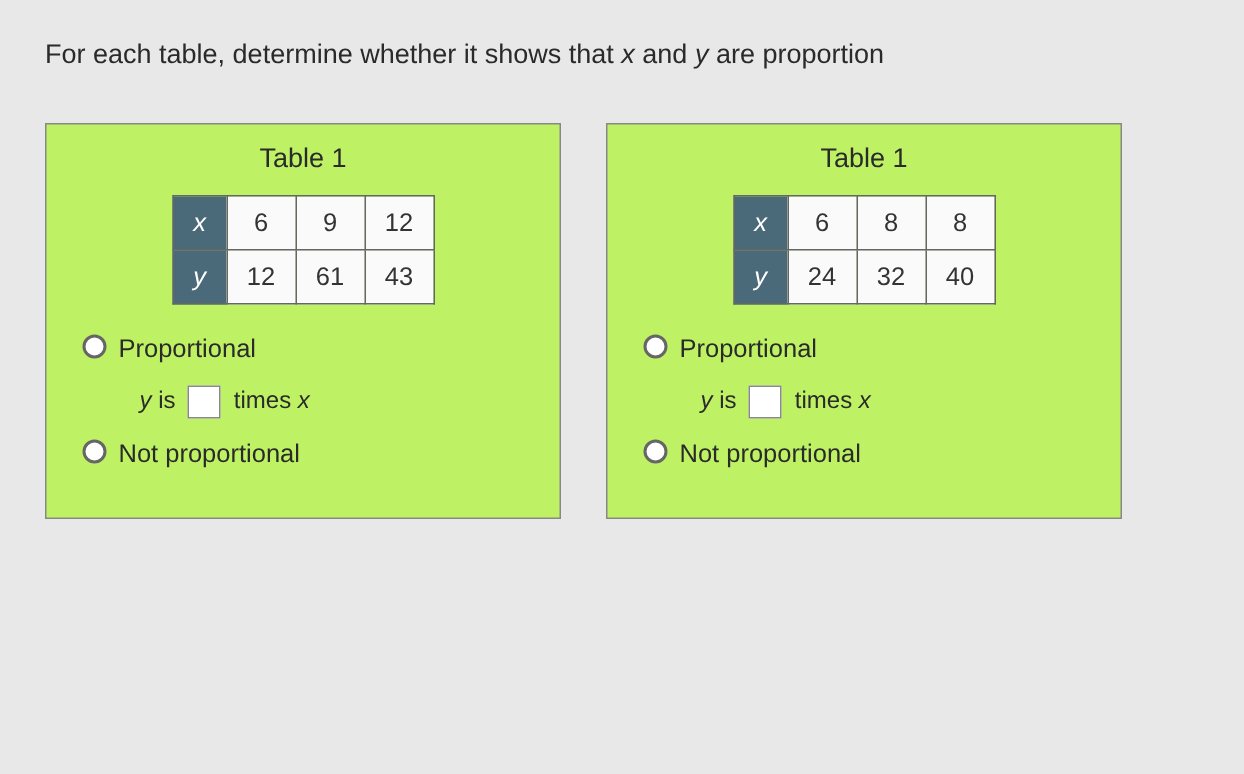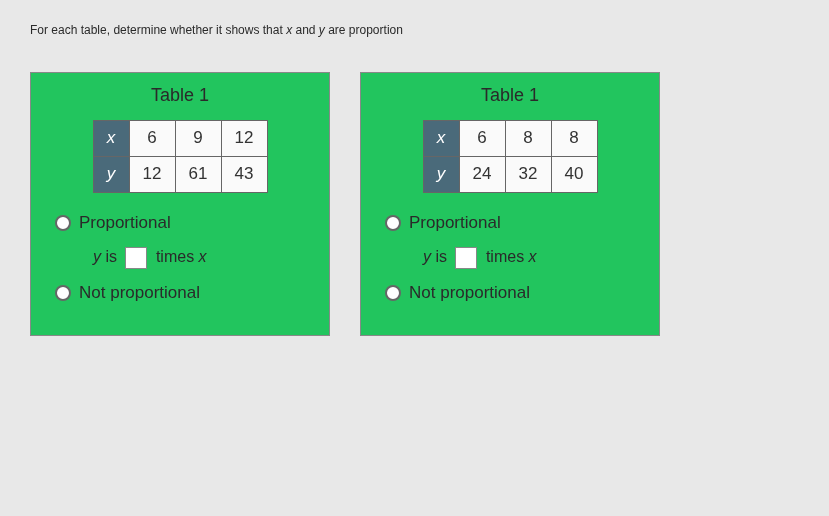--- a/index.html
+++ b/index.html
@@ -13,36 +13,36 @@
       width: 829px;
       height: 516px;
       padding: 20px 0 0 30px;
       color: #333;
       overflow: hidden;
     }
     .instructions {
       margin-bottom: 30px;
     }
     .instructions p {
-      font-size: 12px;
+      font-size: 18px;
       line-height: 1.8;
       color: #2a2a2a;
     }
     .var-x, .var-y {
       font-style: italic;
     }
     .tables-container {
       display: flex;
       gap: 30px;
     }
     .table-panel {
       border: 1px solid #888;
-      background: #22c55e;
+      background: #bef264;
       padding: 12px 18px 18px 18px;
-      width: 300px;
+      width: 344px;
     }
     .table-title {
       text-align: center;
       font-size: 18px;
       margin-bottom: 14px;
       color: #2a2a2a;
     }
     .data-table {
       border-collapse: collapse;
       margin: 0 auto 20px auto;
@@ -56,21 +56,21 @@
       background: #fafafa;
     }
     .data-table .header-cell {
       background: #4a6a7a;
       color: #fff;
       font-style: italic;
       width: 36px;
     }
     .option-row {
       display: flex;
-      align-items: center;
+      align-items: flex-start;
       gap: 8px;
       margin: 12px 0 14px 6px;
     }
     .radio-circle {
       width: 16px;
       height: 16px;
       border: 2px solid #666;
       border-radius: 50%;
       flex-shrink: 0;
       background: #fff;

